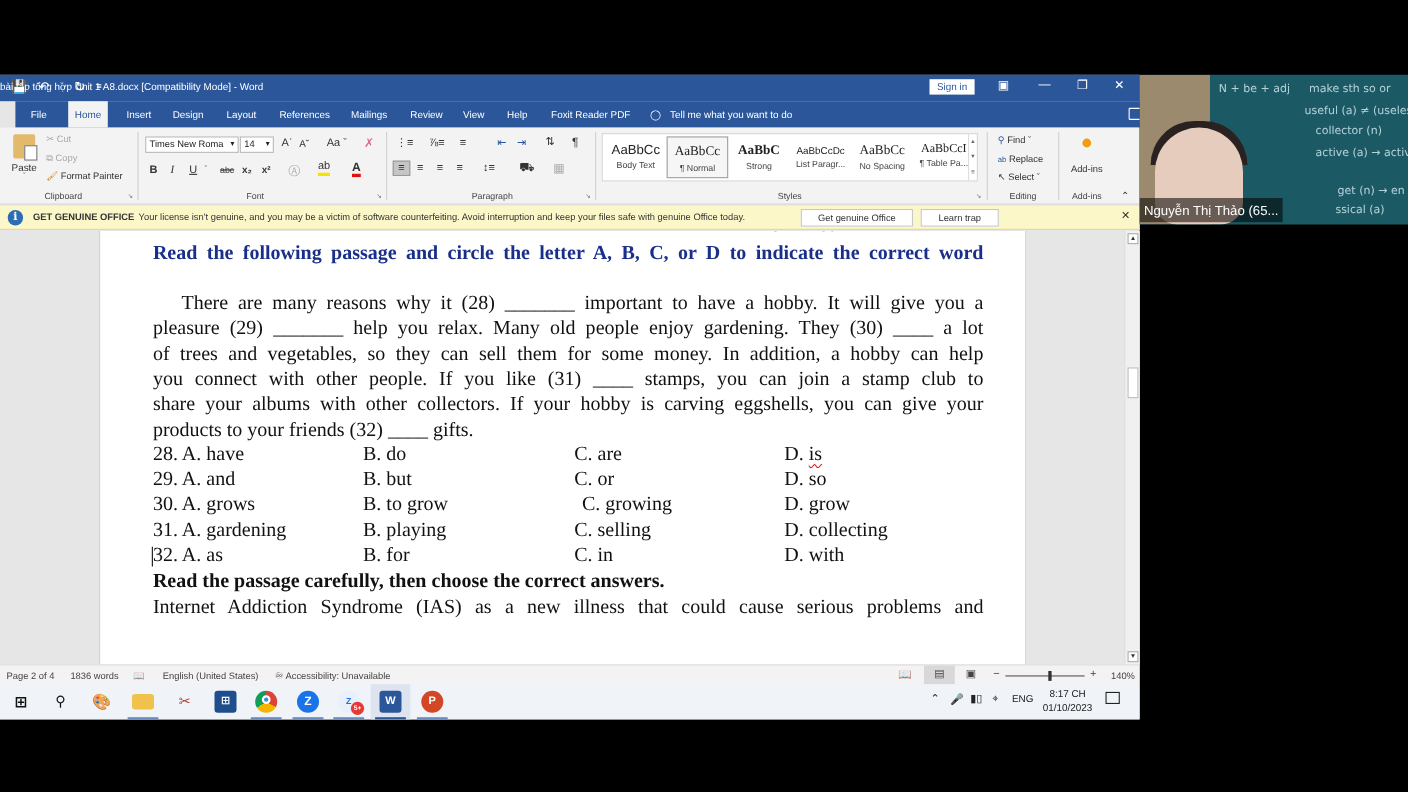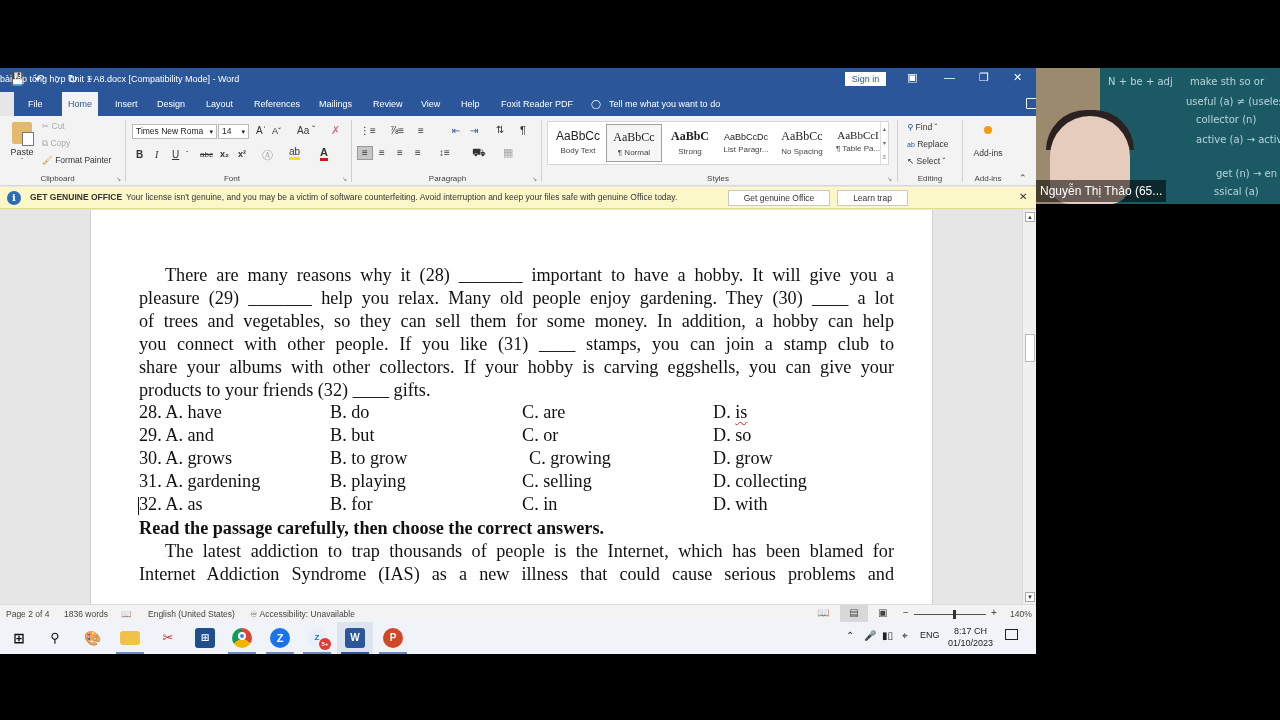--- a/index.html
+++ b/index.html
@@ -228,20 +228,21 @@
 
       <div class="cutoff-row" style="top:0;height:14px">
         <span style="position:absolute;left:263px;top:-6px">A</span>
         <span style="position:absolute;left:362px;top:-6px">B</span>
         <span style="position:absolute;left:607px;top:-6px">C</span>
         <span style="position:absolute;left:653px;top:-6px;color:#c00">our</span>
         <span style="position:absolute;left:782px;top:-6px">D</span>
       </div>
 
       <div class="doctext heading-blue" style="top:18px">
+        <div class="para">Read the following passage and circle the letter A, B, C, or D to indicate the correct word</div>
       </div>
 
       <div class="doctext" style="top:64px">
         <div class="para"><span class="indent"></span><span>There are many reasons why it (28) _______ important to have a hobby. It will give you a</span></div>
         <div class="para">pleasure (29) _______ help you relax. Many old people enjoy gardening. They (30) ____ a lot</div>
         <div class="para">of trees and vegetables, so they can sell them for some money. In addition, a hobby can help</div>
         <div class="para">you connect with other people. If you like (31) ____ stamps, you can join a stamp club to</div>
         <div class="para">share your albums with other collectors. If your hobby is carving eggshells, you can give your</div>
         <div>products to your friends (32) ____ gifts.</div>
       </div>
@@ -274,21 +275,20 @@
         <span style="position:absolute;left:-1px;top:3px;width:1px;height:18px;background:#111"></span>
         <span class="opt" style="left:0">32. A. as</span>
         <span class="opt" style="left:191px">B. for</span>
         <span class="opt" style="left:383px">C. in</span>
         <span class="opt" style="left:574px"><span>D. </span><span>with</span></span>
       </div>
 
       <div class="doctext bold-head" style="top:317px">Read the passage carefully, then choose the correct answers.</div>
 
       <div class="doctext" style="top:340px">
-        <div class="para"><span class="indent"></span><span>The latest addiction to trap thousands of people is the Internet, which has been blamed for</span></div>
         <div class="para">Internet Addiction Syndrome (IAS) as a new illness that could cause serious problems and</div>
       </div>
     </div>
   </div>
 
   <div class="vscroll">
     <div class="sarrow" style="top:2px">▲</div>
     <div class="thumb"></div>
     <div class="sarrow" style="bottom:2px">▼</div>
   </div>

